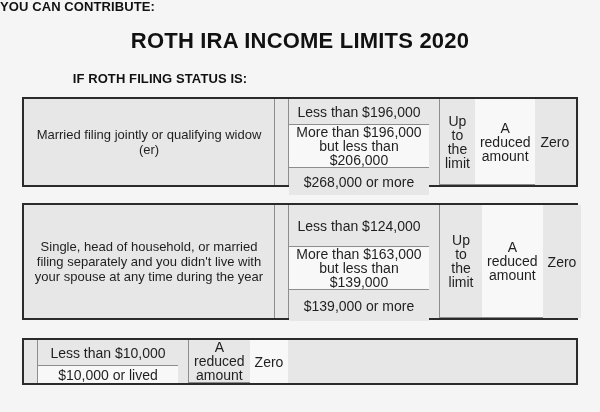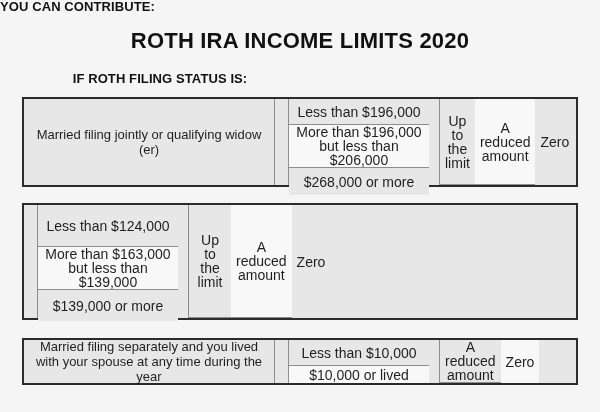--- a/index.html
+++ b/index.html
@@ -177,40 +177,40 @@
       <div class="col-contrib">
         <div class="cell fill-gray t1-r1">Up to the limit</div>
         <div class="cell fill-white t1-r2">A reduced amount</div>
         <div class="cell fill-gray t1-r3">Zero</div>
       </div>
     </div>
   </div>
 
   <div class="tbl tbl-2">
     <div class="tbl-inner">
+      <div class="col-status">
+        <div class="status-text">Single, head of household, or married filing separately and you didn't live with your spouse at any time during the year</div>
+      </div>
       <div class="col-gap"></div>
       <div class="col-agi">
         <div class="cell fill-gray t2-r1">Less than $124,000</div>
         <div class="cell fill-white t2-r2">More than $163,000 but less than $139,000</div>
         <div class="cell fill-gray t2-r3">$139,000 or more</div>
       </div>
       <div class="col-gap-2"></div>
       <div class="col-contrib">
         <div class="cell fill-gray t2-r1">Up to the limit</div>
         <div class="cell fill-white t2-r2">A reduced amount</div>
         <div class="cell fill-gray t2-r3">Zero</div>
       </div>
     </div>
   </div>
 
   <div class="tbl tbl-3">
     <div class="tbl-inner">
-      <div class="col-status">
-        <div class="status-text">Married filing separately and you lived with your spouse at any time during the year</div>
-      </div>
       <div class="col-gap"></div>
       <div class="col-agi">
         <div class="cell fill-gray t3-r1">Less than $10,000</div>
         <div class="cell fill-white t3-r2">$10,000 or lived</div>
       </div>
       <div class="col-gap-2"></div>
       <div class="col-contrib">
         <div class="cell fill-gray t3-r1">A reduced amount</div>
         <div class="cell fill-white t3-r2">Zero</div>
       </div>

